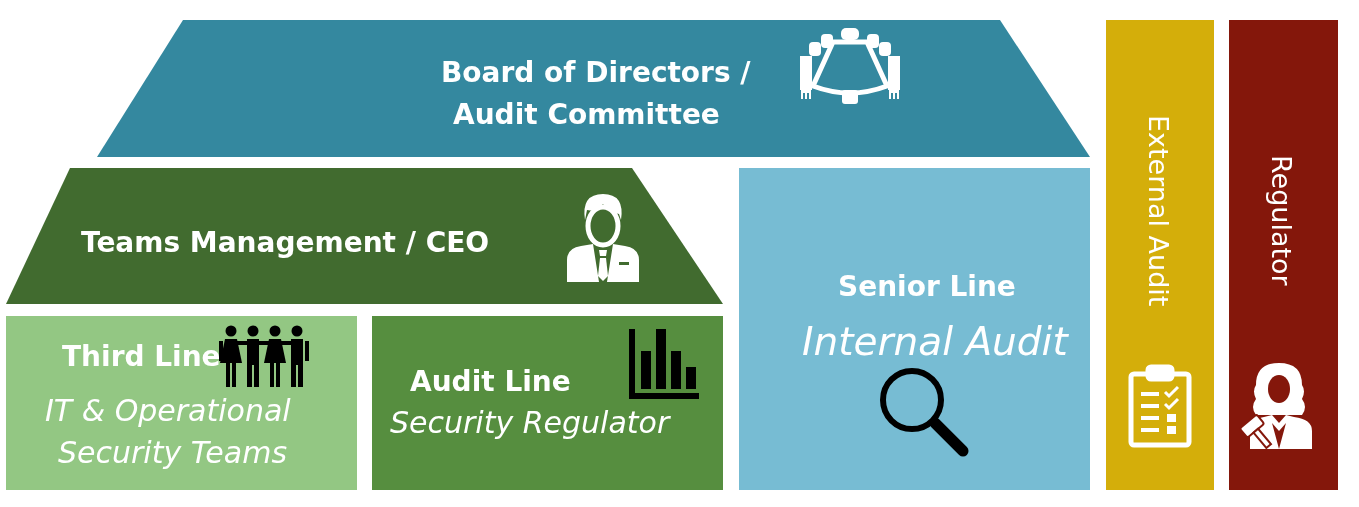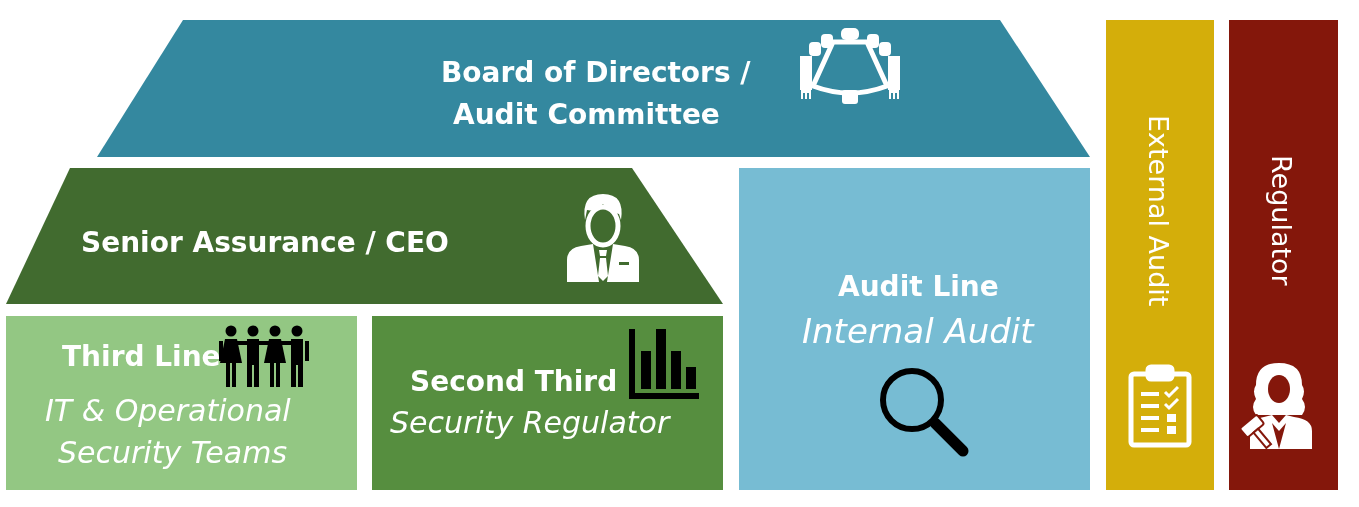--- a/index.html
+++ b/index.html
@@ -41,21 +41,21 @@
     <rect x="6" y="64" width="2" height="7"></rect>
       <rect x="10" y="64" width="2" height="7"></rect>
       <rect x="14" y="64" width="2" height="7"></rect>
     <rect x="94" y="62" width="10" height="3"></rect>
     <rect x="94" y="64" width="2" height="7"></rect>
       <rect x="98" y="64" width="2" height="7"></rect>
       <rect x="102" y="64" width="2" height="7"></rect>
   </g>
 </svg>
 
-<div class="txt bold" style="left:81px; top:226px; font-size:28px;">Senior Assurance /  CEO</div>
+<div class="txt bold" style="left:81px; top:226px; font-size:28px;">Teams Management /  CEO</div>
 <svg class="icon" width="80" height="92" viewBox="0 0 80 92" style="left:563px; top:190px;">
   <g fill="#ffffff">
     <path d="M22 30 Q18 4 40 4 Q62 4 58 30 L56 24 Q46 22 40 14 Q32 22 24 20 Z"></path>
     <ellipse cx="40" cy="36" rx="15" ry="19" fill="none" stroke="#ffffff" stroke-width="5"></ellipse>
     <path d="M4 92 V70 Q4 58 18 56 L30 54 L36 92 Z"></path>
     <path d="M76 92 V70 Q76 58 62 56 L50 54 L44 92 Z"></path>
     <path d="M36 60 h8 l-1 6 h-6 z"></path>
     <path d="M37 68 h6 l2 18 l-5 5 l-5 -5 z"></path>
   </g>
   <rect x="56" y="72" width="10" height="3" fill="#416B2F"></rect>
@@ -83,35 +83,35 @@
     <rect x="0" y="16" width="4" height="20"></rect>
       <rect x="86" y="16" width="4" height="20"></rect>
     <rect x="18" y="16" width="10" height="4"></rect>
       <rect x="40" y="16" width="10" height="4"></rect>
       <rect x="62" y="16" width="10" height="4"></rect>
   </g>
 </svg>
 <div class="txt ital" style="left:45px; top:393px; font-size:30px;">IT &amp; Operational</div>
 <div class="txt ital" style="left:58px; top:435px; font-size:30px;">Security Teams</div>
 
-<div class="txt bold" style="left:410px; top:365px; font-size:28px;">Second Third</div>
+<div class="txt bold" style="left:410px; top:365px; font-size:28px;">Audit Line</div>
 <svg class="icon" width="72" height="70" viewBox="0 0 72 70" style="left:627px; top:329px;">
   <g fill="#000000">
     <rect x="2" y="0" width="6" height="70"></rect>
     <rect x="2" y="64" width="70" height="6"></rect>
     <rect x="14" y="22" width="10" height="38"></rect>
     <rect x="29" y="0" width="10" height="60"></rect>
     <rect x="44" y="22" width="10" height="38"></rect>
     <rect x="59" y="38" width="10" height="22"></rect>
   </g>
 </svg>
 <div class="txt ital" style="left:390px; top:405px; font-size:30px;">Security Regulator</div>
 
-<div class="txt bold" style="left:838px; top:270px; font-size:28px;">Audit Line</div>
-<div class="txt ital" style="left:802px; top:311px; font-size:34px;">Internal Audit</div>
+<div class="txt bold" style="left:838px; top:270px; font-size:28px;">Senior Line</div>
+<div class="txt ital" style="left:802px; top:319px; font-size:39px;">Internal Audit</div>
 <svg class="icon" width="92" height="92" viewBox="0 0 92 92" style="left:879px; top:367px;">
   <circle cx="33" cy="33" r="29" fill="none" stroke="#000000" stroke-width="6"></circle>
   <line x1="56" y1="56" x2="84" y2="84" stroke="#000000" stroke-width="11" stroke-linecap="round"></line>
 </svg>
 
 <div class="vert" style="left:1143px; top:115px;">External Audit</div>
 <svg class="icon" width="64" height="84" viewBox="0 0 64 84" style="left:1128px; top:364px;">
   <g fill="none" stroke="#ffffff" stroke-width="5">
     <rect x="3" y="10" width="58" height="71" rx="3"></rect>
     <rect x="20" y="3" width="24" height="12" rx="3" fill="#ffffff"></rect>

